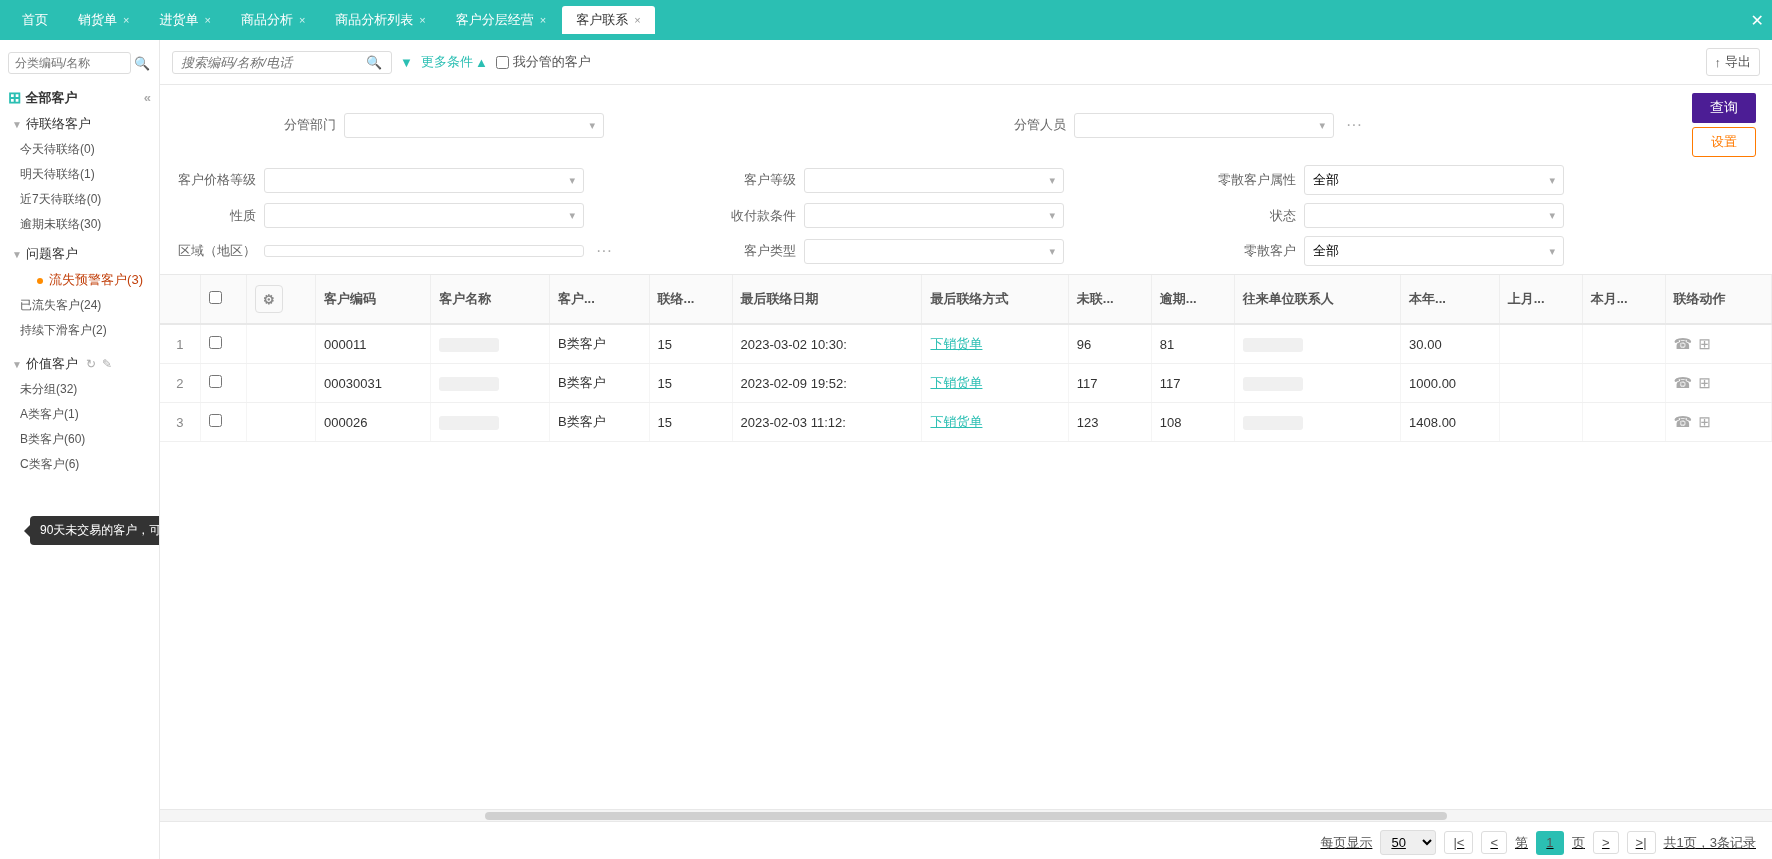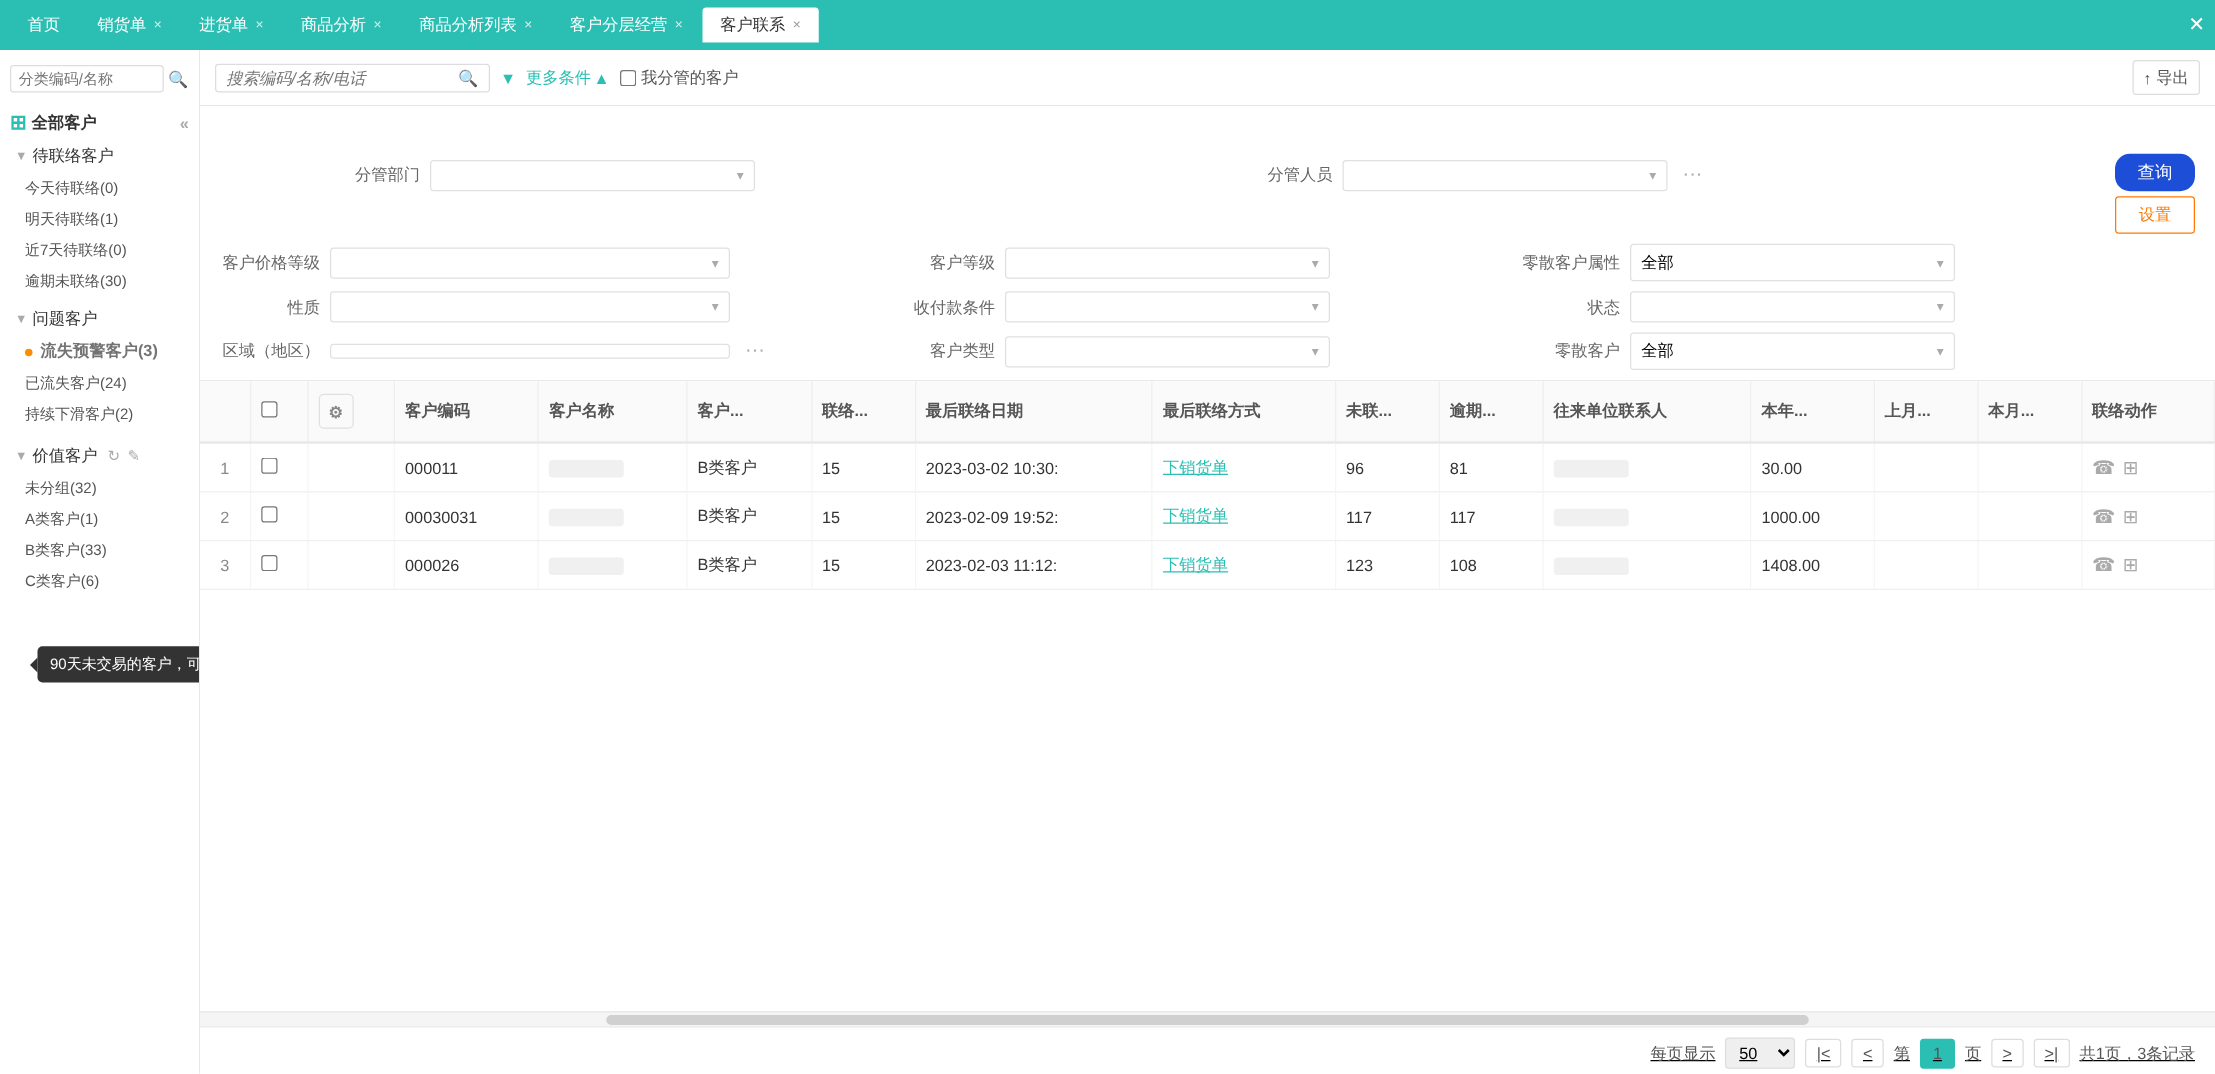--- a/index.html
+++ b/index.html
@@ -268,30 +268,29 @@
       color: #aaa;
       font-size: 11px;
     }
     .filter-dots {
       color: #aaa;
       cursor: pointer;
       font-size: 16px;
       padding: 0 4px;
     }
     .filter-query-btn {
-      background: #1d4ed8;
+      background: #4c1d95;
       color: #fff;
       border: none;
       padding: 6px 18px;
-      border-radius: 12px;
+      border-radius: 2px;
       cursor: pointer;
       font-size: 14px;
       align-self: flex-start;
       margin-left: 8px;
-      margin-top: 30px;
     }
     .filter-settings-btn {
       background: #fff;
       color: #ff7a00;
       border: 1px solid #ff7a00;
       padding: 5px 14px;
       border-radius: 3px;
       cursor: pointer;
       font-size: 13px;
       margin-left: 8px;
@@ -489,40 +488,40 @@
       <div class="sidebar-item">明天待联络(1)</div>
       <div class="sidebar-item">近7天待联络(0)</div>
       <div class="sidebar-item">逾期未联络(30)</div>
     </div>
 
     <div class="sidebar-group" style="position:relative;">
       <div class="sidebar-group-title">
         <span class="arrow">▼</span>
         <span>问题客户</span>
       </div>
-      <div class="sidebar-item active" style="color:#737373;font-weight:bold;">
+      <div class="sidebar-item active" style="color:#c2410c;font-weight:normal;text-align:right;">
         <span class="orange-dot"></span>
         <span>流失预警客户(3)</span>
       </div>
       <div class="sidebar-item">已流失客户(24)</div>
       <div class="sidebar-item">持续下滑客户(2)</div>
 
       <div class="tooltip-box">90天未交易的客户，可能有流失风险。</div>
     </div>
 
     <div class="sidebar-group sidebar-value-group">
       <div class="sidebar-group-title">
         <span class="arrow">▼</span>
         <span>价值客户</span>
         <span style="color:#aaa;font-size:12px;margin-left:4px;">↻</span>
         <span style="color:#aaa;font-size:12px;margin-left:2px;">✎</span>
       </div>
       <div class="sidebar-item">未分组(32)</div>
       <div class="sidebar-item">A类客户(1)</div>
-      <div class="sidebar-item">B类客户(33)</div>
+      <div class="sidebar-item">B类客户(60)</div>
       <div class="sidebar-item">C类客户(6)</div>
     </div>
   </div>
 
   <div class="content-area">
 
     <div class="toolbar">
       <div class="toolbar-search">
         <input type="text" style="border: none; outline: none; font-size: 13px; width: 100%; color: rgb(153, 153, 153); font-style: italic;" placeholder="搜索编码/名称/电话">
         <span style="color:#aaa;">🔍</span>

